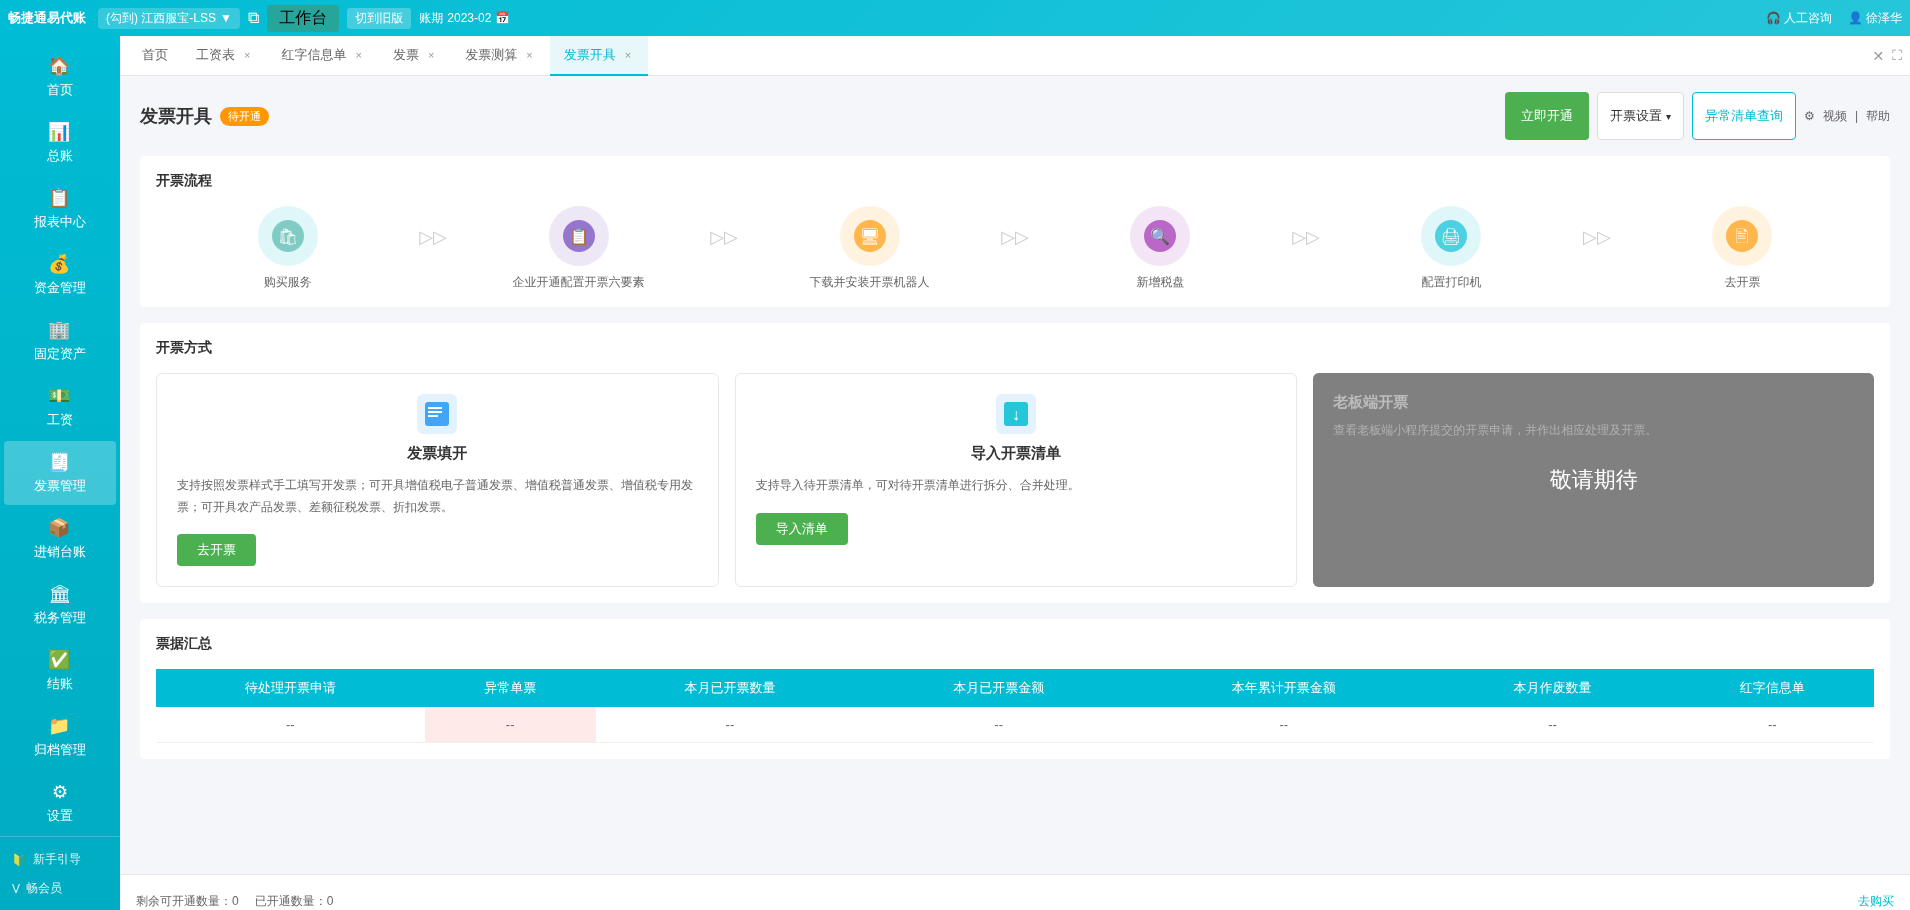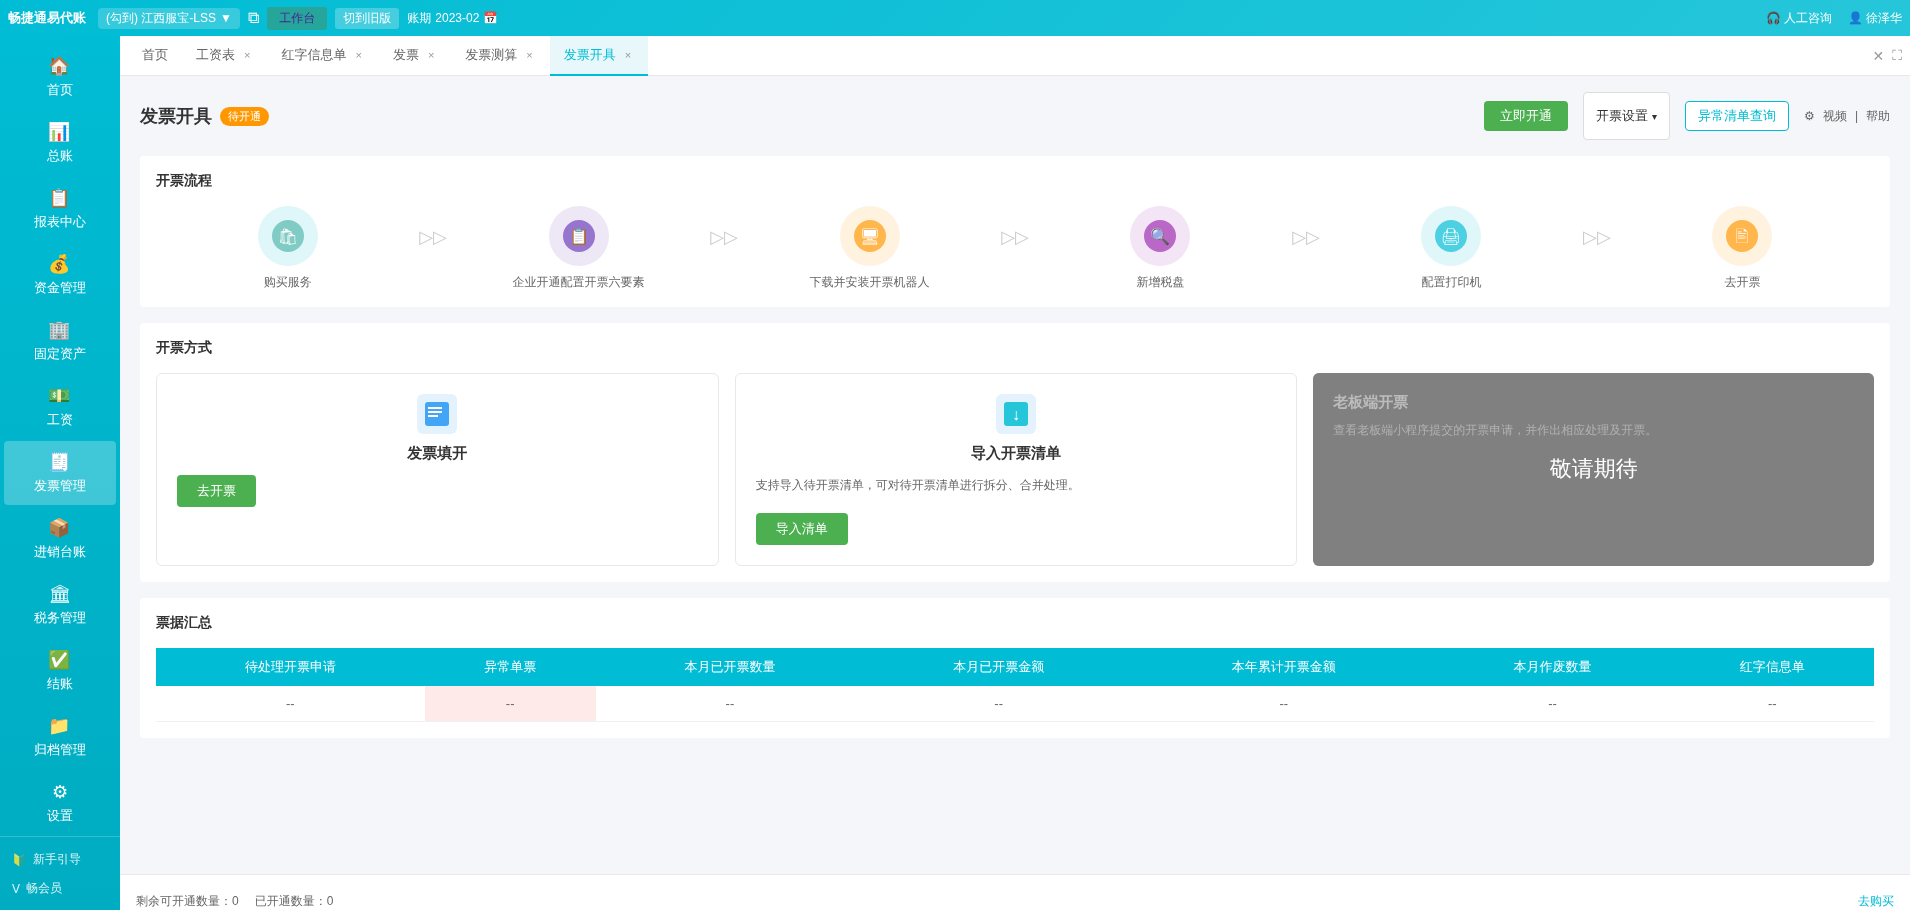--- a/index.html
+++ b/index.html
@@ -22,25 +22,25 @@
       padding: 2px 8px;
       font-size: 12px;
       display: flex;
       align-items: center;
       gap: 4px;
       cursor: pointer;
     }
     .top-bar-btn {
       background: #26a69a;
       border: none;
-      color: #4c1d95;
+      color: #000000;
       padding: 3px 12px;
       border-radius: 3px;
       cursor: pointer;
-      font-size: 12px;
+      font-size: 16px;
     }
     .top-bar-tag {
       background: rgba(255,255,255,0.25);
       border-radius: 3px;
       padding: 2px 8px;
       font-size: 12px;
       cursor: pointer;
     }
     .top-bar-period {
       font-size: 12px;
@@ -172,22 +172,21 @@
     }
     .badge-pending {
       background: #ff9800;
       color: white;
       font-size: 11px;
       padding: 2px 8px;
       border-radius: 10px;
     }
     .page-header-actions {
       display: flex;
-      align-items: center;
-      gap: 15px;
+      gap: 8px;
     }
     .btn-primary {
       background: #4caf50;
       color: white;
       border: none;
       padding: 6px 16px;
       border-radius: 4px;
       cursor: pointer;
       font-size: 13px;
     }
@@ -589,20 +588,21 @@
               <div class="billing-card-icon" style="background:#e3f2fd;">
                 <svg width="28" height="28" viewBox="0 0 28 28">
                     <rect x="2" y="2" width="24" height="24" rx="3" fill="#42a5f5"></rect>
                     <rect x="5" y="7" width="14" height="2" fill="white"></rect>
                     <rect x="5" y="11" width="14" height="2" fill="white"></rect>
                     <rect x="5" y="15" width="10" height="2" fill="white"></rect>
                   </svg>
               </div>
               <span class="billing-card-title">发票填开</span>
             </div>
+            <p class="billing-card-desc">支持按照发票样式手工填写开发票；可开具增值税电子普通发票、增值税普通发票、增值税专用发票；可开具农产品发票、差额征税发票、折扣发票。</p>
             <button class="billing-card-btn">去开票</button>
           </div>
 
           <div class="billing-card">
             <div class="billing-card-header">
               <div class="billing-card-icon" style="background:#e3f2fd;">
                 <svg width="28" height="28" viewBox="0 0 28 28">
                     <rect x="2" y="2" width="24" height="24" rx="3" fill="#26c6da"></rect>
                     <text x="14" y="20" text-anchor="middle" font-size="16" fill="white">↓</text>
                   </svg>

